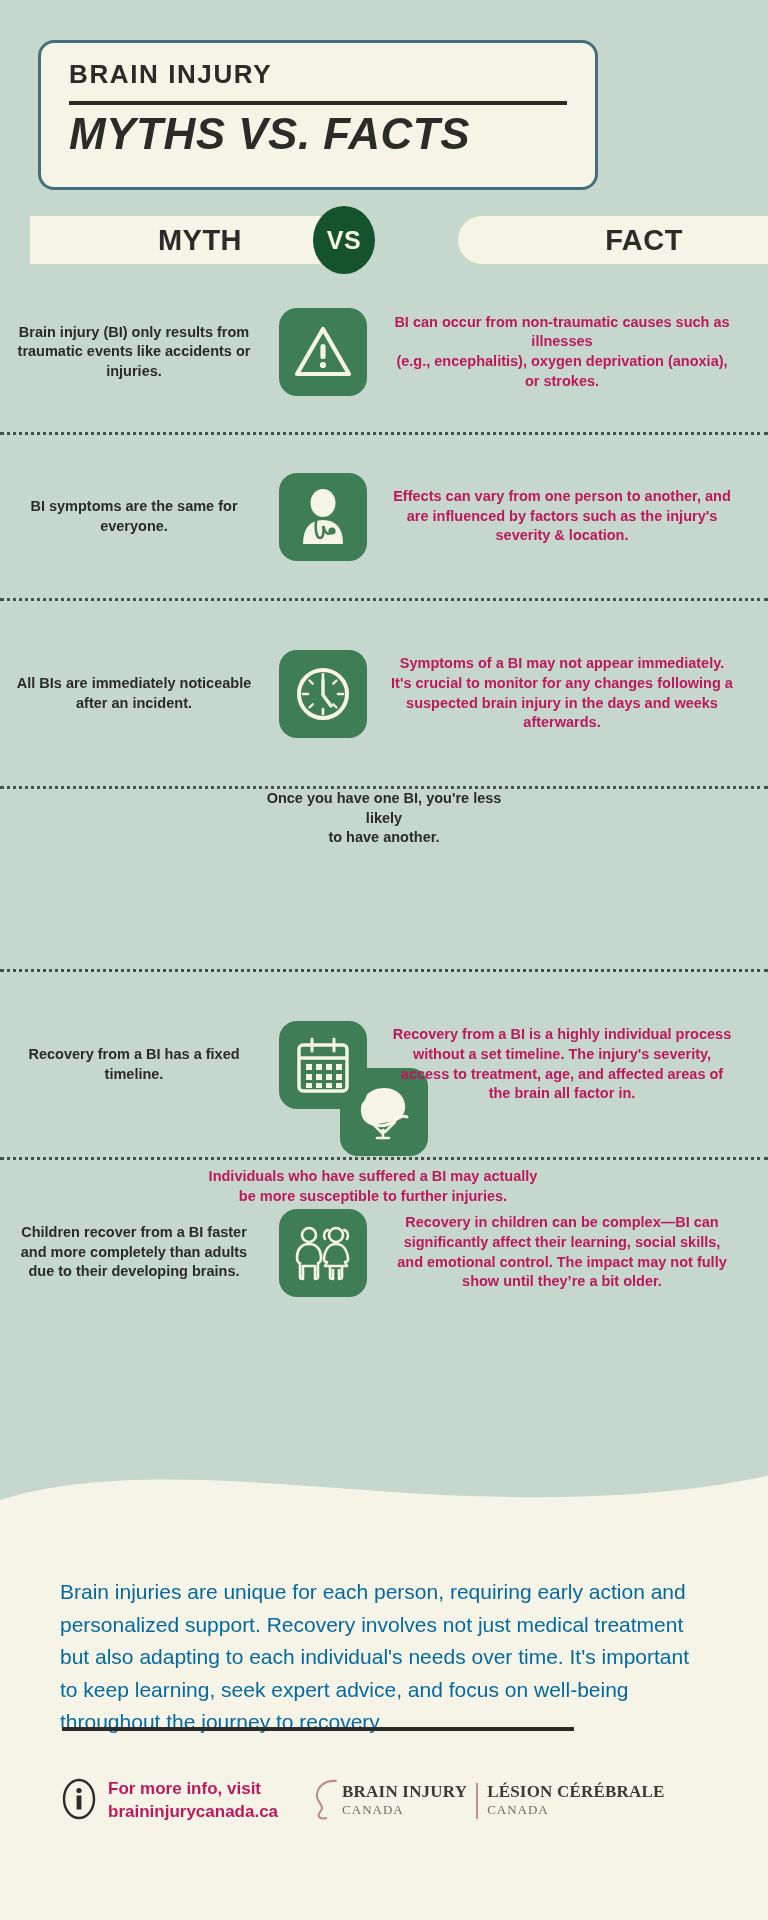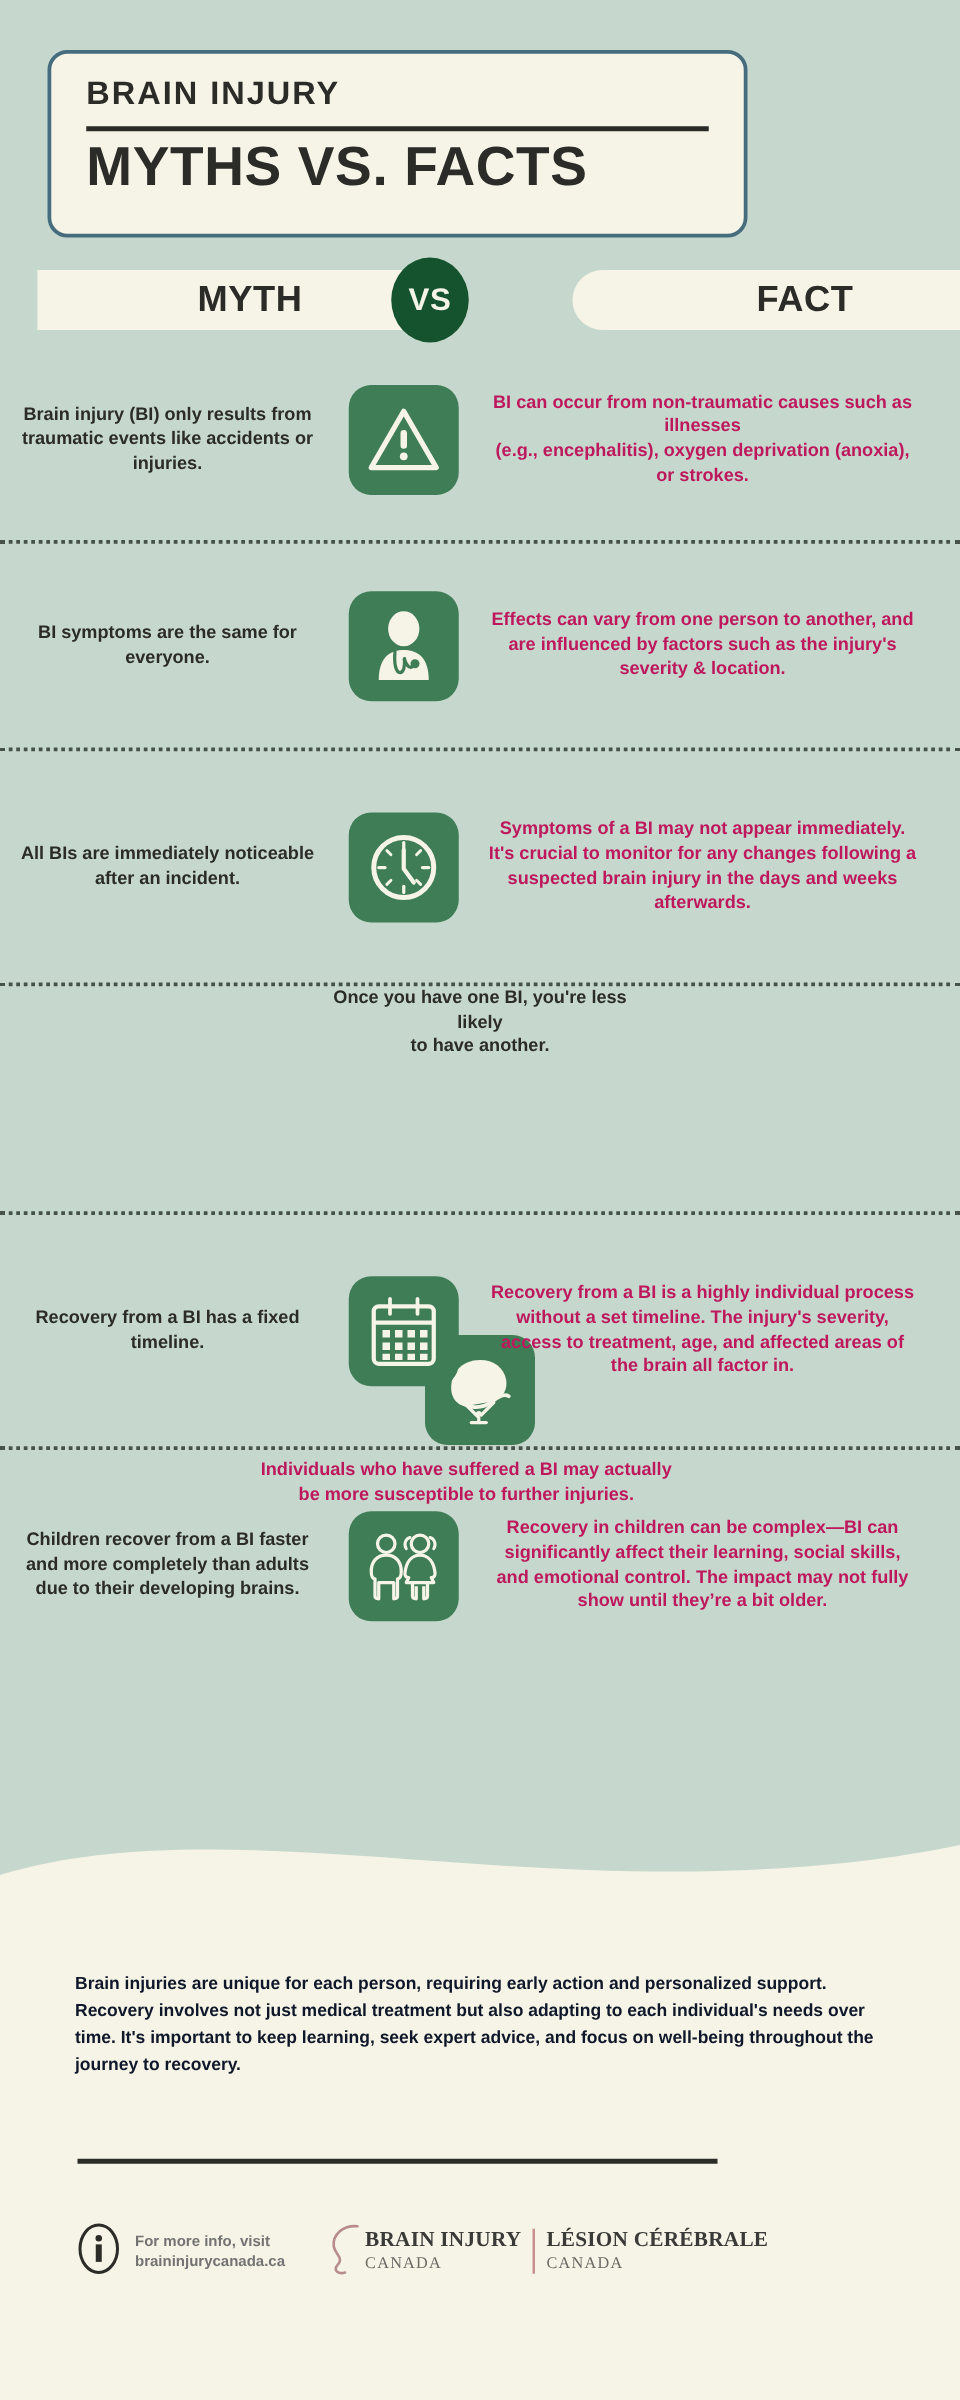--- a/index.html
+++ b/index.html
@@ -26,21 +26,21 @@
   }
   .kicker{
     font-size:26px;font-weight:bold;letter-spacing:1.6px;
     color:#2b2b28;line-height:1;
   }
   .title-rule{
     height:4px;background:#2b2b28;margin:14px 0 6px 0;width:100%;
   }
   .main-title{
     font-size:44px;font-weight:bold;letter-spacing:0.5px;
-    color:#2b2b28;line-height:1.05;
+    color:#2b2b28;line-height:1.05;font-style:italic;
   }
 
   
   .strip{
     position:absolute;left:0;top:216px;width:768px;height:48px;margin-left:30px;
   }
   .strip-left,.strip-right{
     position:absolute;top:0;height:48px;background:#f6f4e6;
   }
   .strip-left{left:0;width:340px;border-top-right-radius:26px;border-bottom-right-radius:26px;}
@@ -93,32 +93,32 @@
   .bottom{
     position:absolute;left:0;bottom:0;width:768px;height:400px;
     background:#f6f4e6;
   }
   .bottom-curve{
     position:absolute;left:0;top:-46px;width:768px;height:60px;
     overflow:hidden;line-height:0;
   }
   .summary{
     position:absolute;left:60px;top:56px;width:648px;
-    font-size:14px;font-weight:bold;line-height:1.55;color:#0f172a;
+    font-size:21px;font-weight:normal;line-height:1.55;color:#0369a1;
   }
   .foot-rule{
     position:absolute;left:62px;top:207px;width:512px;height:4px;background:#2b2b28;
   }
   .foot-row{
     position:absolute;left:62px;top:246px;width:650px;height:70px;
     display:flex;align-items:center;
   }
   .info-icon{flex:0 0 34px;margin-right:12px;}
   .foot-text{
-    font-size:12px;font-weight:bold;line-height:1.35;color:#737373;
+    font-size:17px;font-weight:bold;line-height:1.35;color:#be185d;
     flex:0 0 auto;
   }
   .logo{
     margin-left:36px;display:flex;align-items:center;flex:0 0 auto;
   }
   .logo-head{flex:0 0 26px;margin-right:2px;}
   .logo-words{display:flex;align-items:stretch;}
   .logo-block{display:flex;flex-direction:column;justify-content:center;}
   .logo-main{
     font-family:"Liberation Serif", serif;

